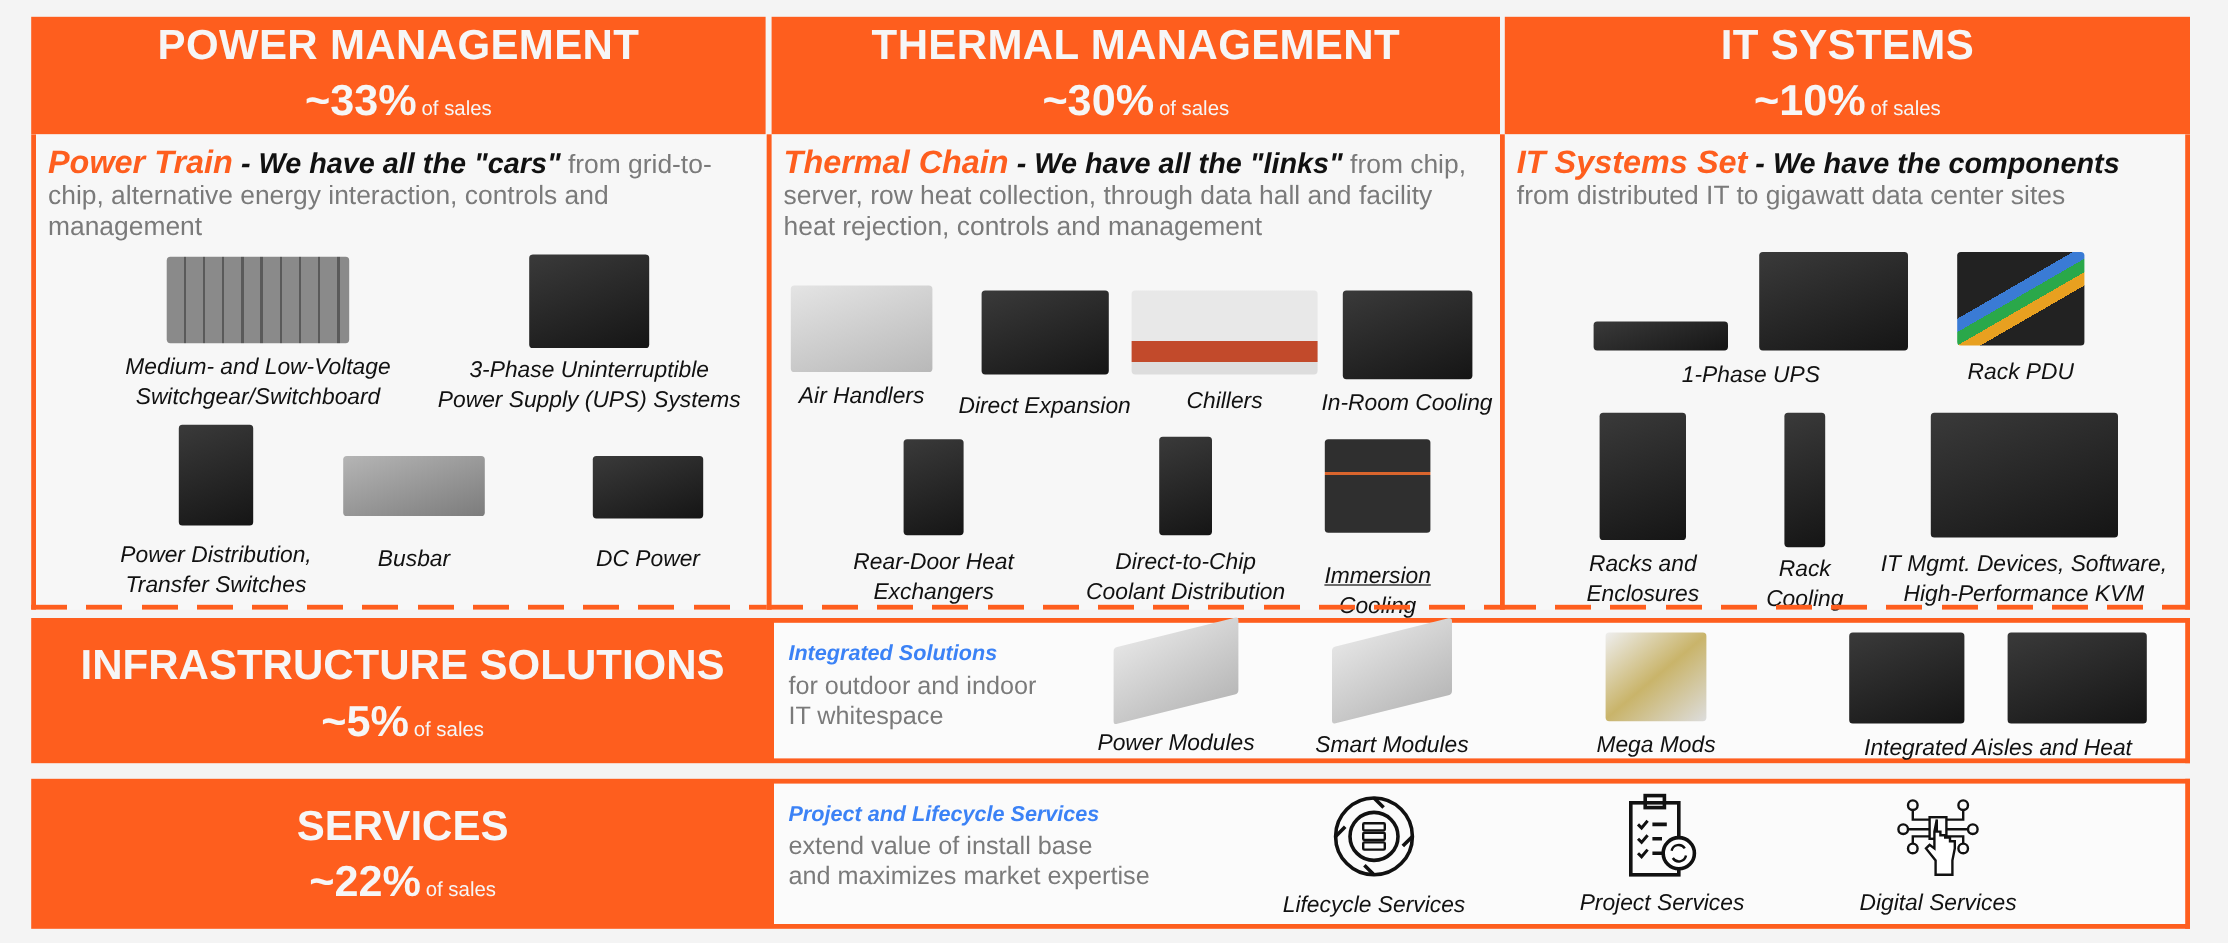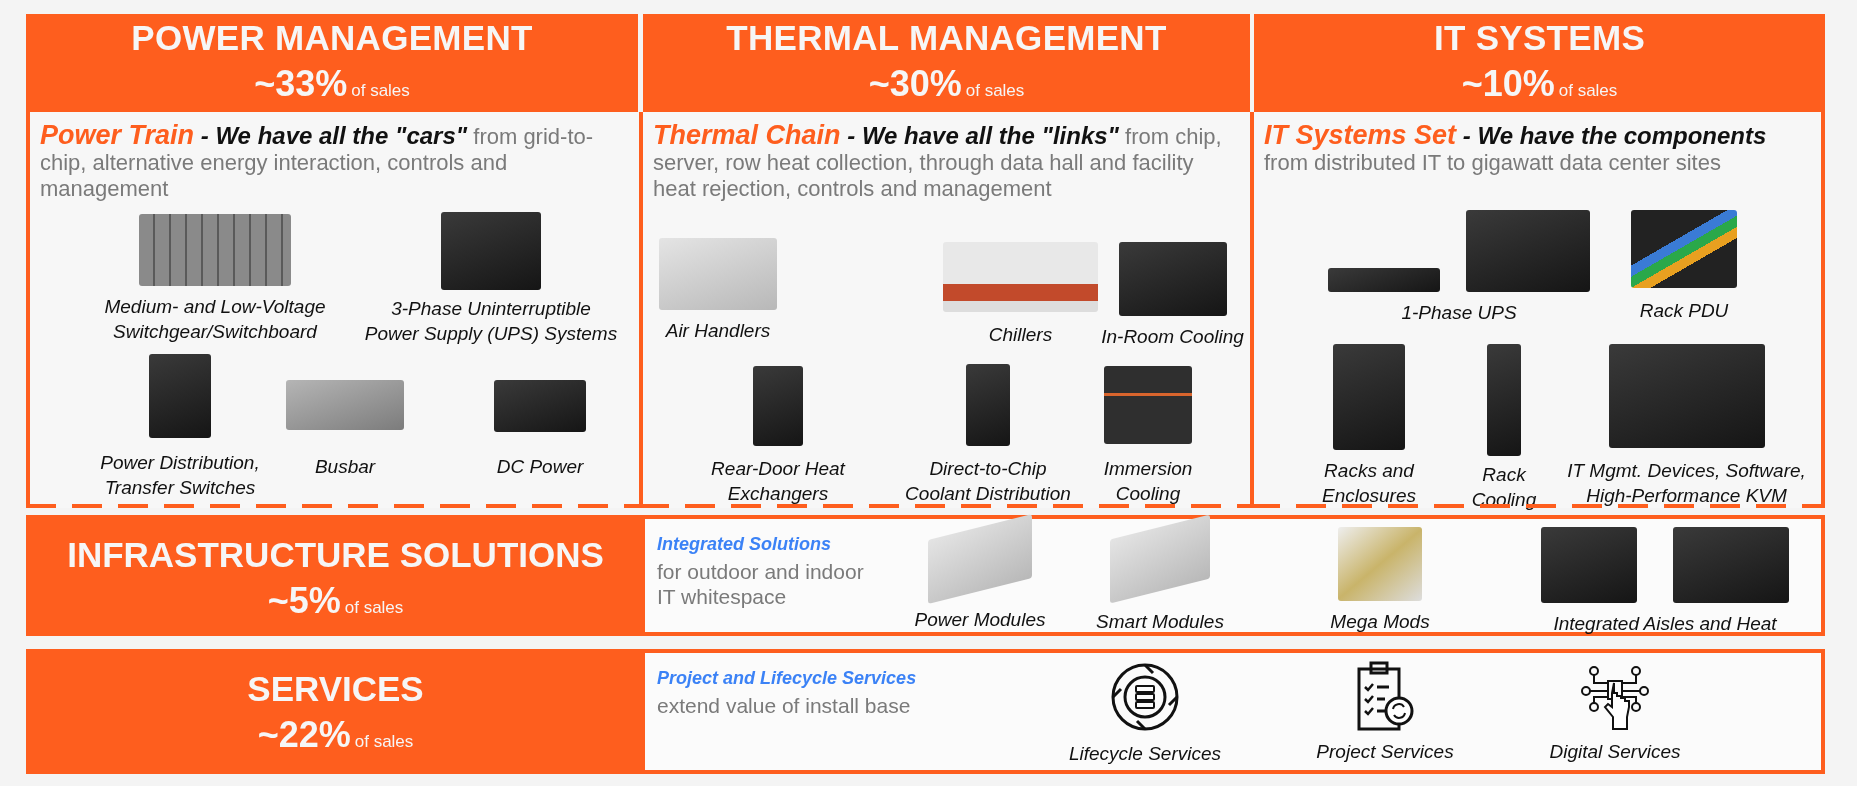--- a/index.html
+++ b/index.html
@@ -83,41 +83,45 @@
 </div>
 
 <div class="panel" style="left:639px;width:615px;padding-left:44px;">
   <div class="intro">
     <span class="hl">Thermal Chain</span><span class="tag"> - We have all the "links"</span><span> from chip, server, row heat collection, through data hall and facility heat rejection, controls and management</span>
   </div>
   <div class="prod" style="left:10px;top:126px;width:130px;">
     <div class="img silver" style="width:118px;height:72px;"></div>
     <div class="lbl" style="margin-top:8px;">Air Handlers</div>
   </div>
+  <div class="prod" style="left:145px;top:130px;width:165px;">
+    <div class="img dark" style="width:106px;height:70px;"></div>
+    <div class="lbl" style="margin-top:14px;">Direct Expansion</div>
+  </div>
   <div class="prod" style="left:290px;top:130px;width:175px;">
     <div class="img silver" style="width:155px;height:70px;background:linear-gradient(180deg,#e8e8e8 0 60%,#c24a2b 60% 85%,#ddd 85%);"></div>
     <div class="lbl" style="margin-top:10px;">Chillers</div>
   </div>
   <div class="prod" style="left:447px;top:130px;width:165px;">
     <div class="img dark" style="width:108px;height:74px;"></div>
     <div class="lbl" style="margin-top:8px;">In-Room Cooling</div>
   </div>
   <div class="prod" style="left:50px;top:254px;width:170px;">
     <div class="img dark" style="width:50px;height:80px;"></div>
     <div class="lbl" style="margin-top:10px;">Rear-Door Heat</div>
     <div class="lbl">Exchangers</div>
   </div>
   <div class="prod" style="left:240px;top:252px;width:210px;">
     <div class="img dark" style="width:44px;height:82px;"></div>
     <div class="lbl" style="margin-top:10px;">Direct-to-Chip</div>
     <div class="lbl">Coolant Distribution</div>
   </div>
   <div class="prod" style="left:440px;top:254px;width:130px;">
     <div class="img dark" style="width:88px;height:78px;background:linear-gradient(180deg,#2f2f2f 0 35%,#d9652d 35% 38%,#2f2f2f 38%);"></div>
-    <div class="lbl" style="margin-top:12px;">Immersion</div>
+    <div class="lbl" style="margin-top:24px;text-decoration:underline;">Immersion</div>
     <div class="lbl">Cooling</div>
   </div>
   <div class="dash"></div>
 </div>
 
 <div class="panel" style="left:1250px;width:575px;">
   <div class="intro">
     <span class="hl">IT Systems Set</span><span class="tag"> - We have the components</span><br><span>from distributed IT to gigawatt data center sites</span>
   </div>
   <div class="prod" style="left:60px;top:98px;width:290px;">
@@ -181,20 +185,21 @@
 </div>
 
 <div class="box-label orange-bg" style="top:649px;height:125px;padding-top:20px;">
   <div class="title">SERVICES</div>
   <div class="pct"><span>~22%</span><span class="of">of sales</span></div>
 </div>
 <div class="box-content" style="top:649px;height:125px;">
   <div class="bc-intro">
     <span class="hl">Project and Lifecycle Services</span>
     <div>extend value of install base</div>
+    <div>and maximizes  market expertise</div>
   </div>
 
   <div class="prod" style="left:405px;top:8px;width:190px;">
     <svg width="72" height="72" viewBox="0 0 72 72">
       <circle cx="36" cy="36" r="32" fill="none" stroke="#111" stroke-width="3"></circle>
       <circle cx="36" cy="36" r="20" fill="none" stroke="#111" stroke-width="3"></circle>
       <path d="M36 4 L44 12 M36 68 L28 60 M4 36 L12 28 M68 36 L60 44" stroke="#111" stroke-width="3"></path>
       <rect x="27" y="25" width="18" height="6" rx="1" fill="none" stroke="#111" stroke-width="2"></rect>
       <rect x="27" y="33" width="18" height="6" rx="1" fill="none" stroke="#111" stroke-width="2"></rect>
       <rect x="27" y="41" width="18" height="6" rx="1" fill="none" stroke="#111" stroke-width="2"></rect>

